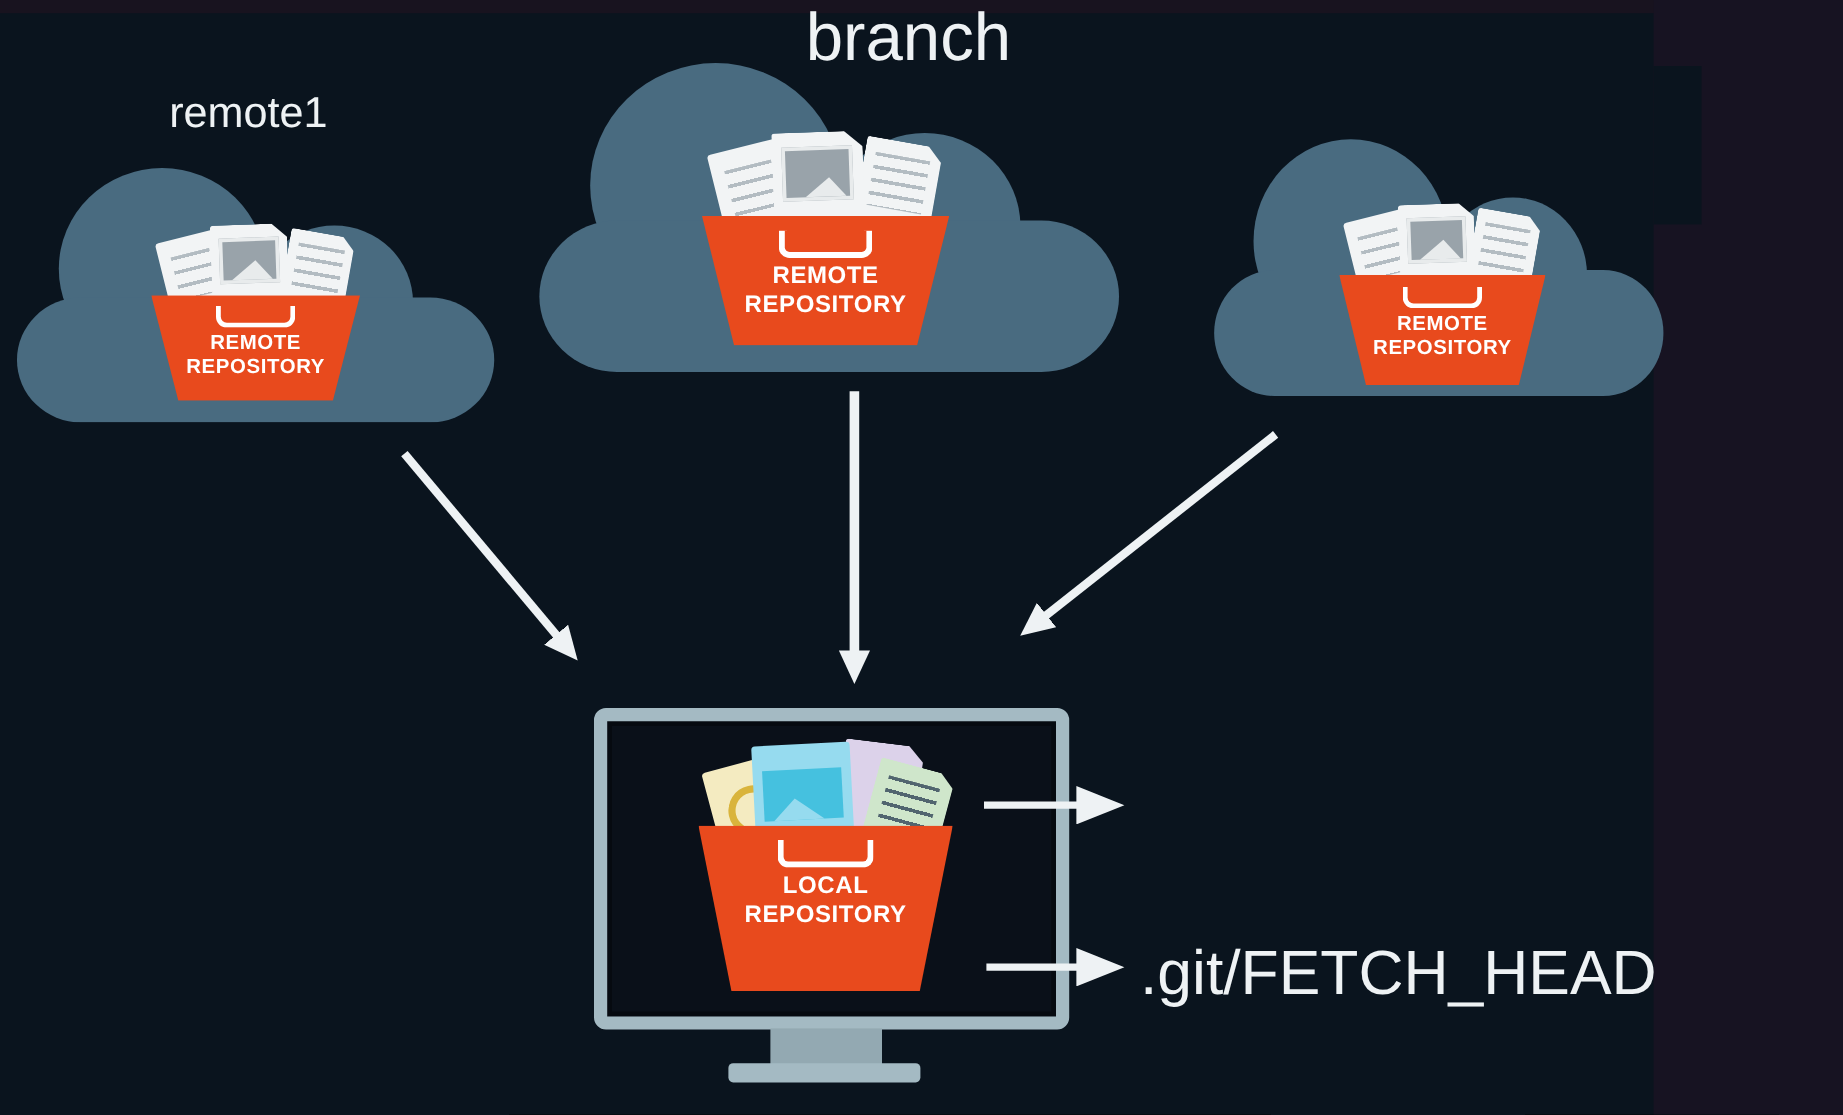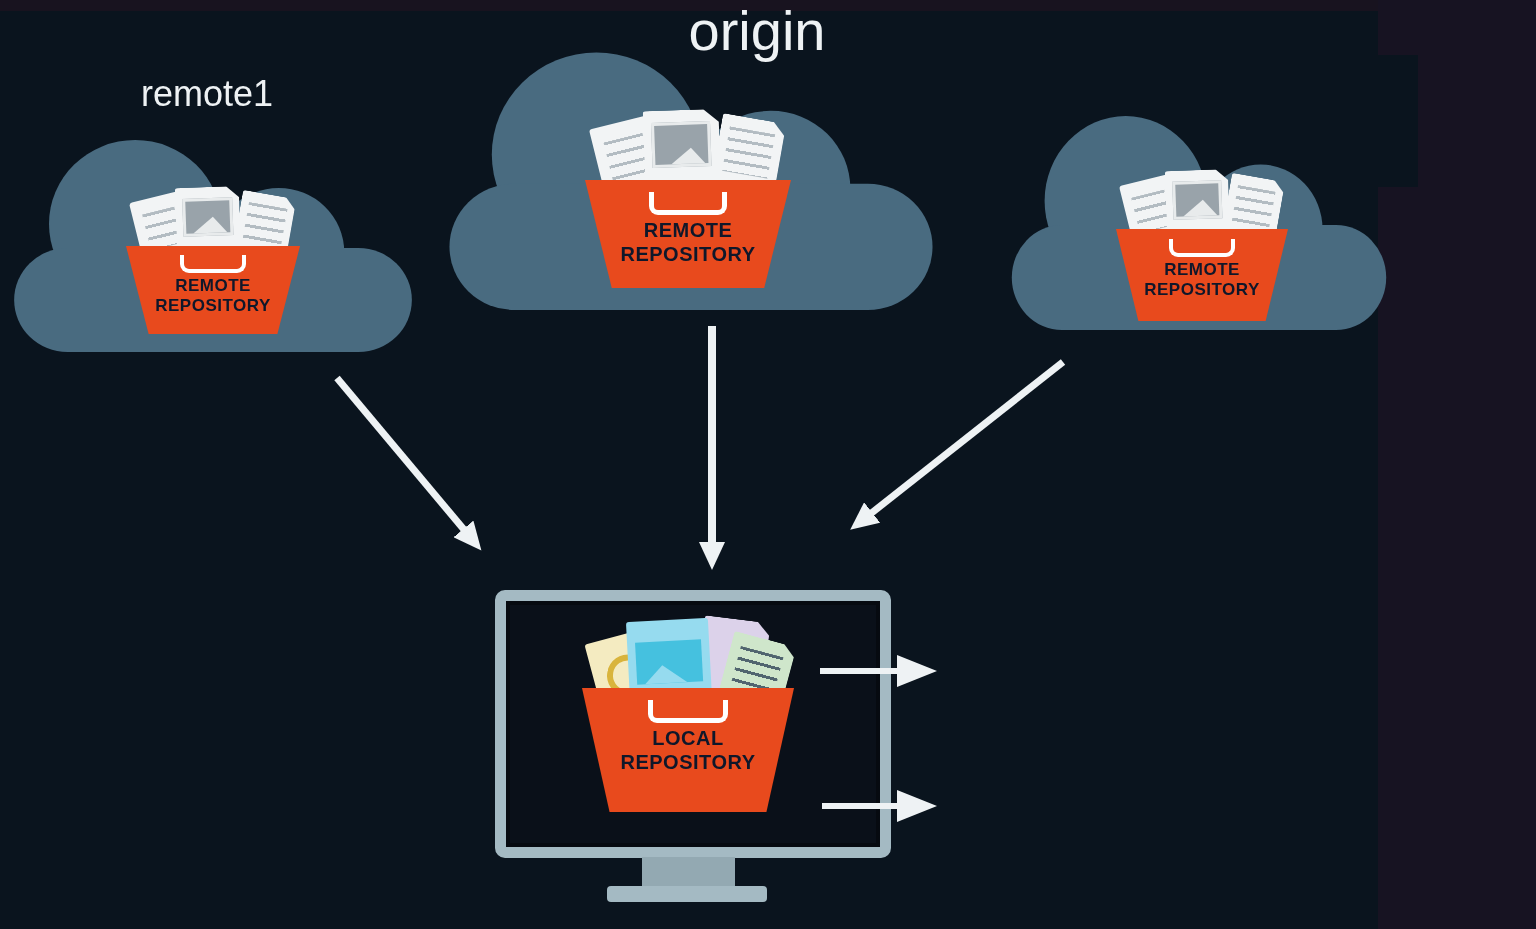--- a/index.html
+++ b/index.html
@@ -59,21 +59,21 @@
     border-bottom:18px solid #96dbef}
   .pl-lav{background:#dcd2ea;left:56%;bottom:0;width:34%;height:110%;transform:rotate(7deg);z-index:2}
   .pl-green{background:#cfe6cb;right:-2%;bottom:-8%;width:33%;height:92%;transform:rotate(15deg);z-index:4}
   .pl-green::after{content:"";position:absolute;inset:20% 16% 24% 16%;
     background:repeating-linear-gradient(to bottom,#51656f 0 3px,transparent 3px 11px)}
 
   .bucket{position:relative;z-index:5;width:100%;background:var(--bucket);
     clip-path:polygon(0 0,100% 0,87% 100%,13% 100%);
     display:flex;flex-direction:column;align-items:center}
   .handle{width:38%;border:4px solid #fff;border-top:none;border-radius:0 0 9px 9px}
-  .bucket-label{white-space:pre-line;text-align:center;color:#0f172a;font-weight:bold;
+  .bucket-label{white-space:pre-line;text-align:center;color:#ffffff;font-weight:bold;
     line-height:1.18;letter-spacing:.5px}
 
   .repo-r1{left:126px;top:204px;width:174px}
   .repo-r1 .papers{height:50px}
   .repo-r1 .bucket{height:88px;margin-top:-8px}
   .repo-r1 .handle{height:18px;margin:9px auto 3px}
   .repo-r1 .bucket-label{font-size:17px}
 
   .repo-r2{left:585px;top:130px;width:206px}
   .repo-r2 .papers{height:58px}
@@ -82,21 +82,21 @@
   .repo-r2 .bucket-label{font-size:20px}
 
   .repo-r3{left:1116px;top:187px;width:172px}
   .repo-r3 .papers{height:50px}
   .repo-r3 .bucket{height:92px;margin-top:-8px}
   .repo-r3 .handle{height:18px;margin:10px auto 3px}
   .repo-r3 .bucket-label{font-size:17px}
 
   .repo-local{left:582px;top:626px;width:212px}
   .repo-local .papers{height:72px}
-  .repo-local .bucket{height:124px;margin-top:-10px}
+  .repo-local .bucket{height:138px;margin-top:-10px}
   .repo-local .handle{height:23px;margin:12px auto 4px;border-width:5px}
   .repo-local .bucket-label{font-size:20px}
 
   
   .monitor{position:absolute;left:495px;top:590px;width:396px;height:268px;
     border:11px solid var(--frame);border-radius:10px;background:var(--screen);
     box-shadow:inset 0 0 0 4px rgba(0,0,0,.35)}
   .monitor-neck{position:absolute;left:642px;top:857px;width:93px;height:31px;background:var(--frame-dark)}
   .monitor-base{position:absolute;left:607px;top:886px;width:160px;height:16px;border-radius:4px;background:var(--frame)}
 
@@ -139,21 +139,21 @@
         </div>
       <div class="paper pw pw-right fold"></div>
     </div>
     <div class="bucket">
       <div class="handle"></div>
       <div class="bucket-label">REMOTE
 REPOSITORY</div>
     </div>
   </div>
 
-  <div class="node-label lbl-origin">origin</div>
+  <div class="node-label lbl-origin">branch</div>
   <svg class="cloud-svg cloud-2">
       <use href="#cloud-shape"></use>
     </svg>
   <div class="repo repo-r2">
     <div class="papers">
       <div class="paper pw pw-left"></div>
       <div class="paper pw pw-mid fold">
           <span class="imgbox"></span>
         </div>
       <div class="paper pw pw-right fold"></div>
@@ -212,14 +212,15 @@
         <path d="M0,0 L40,16 L0,32 Z" fill="#eef2f4"></path>
       </marker>
     </defs>
     <line x1="337" y1="378" x2="466" y2="532" stroke-width="7" marker-end="url(#ah)"></line>
     <line x1="712" y1="326" x2="712" y2="546" stroke-width="8" marker-end="url(#ah)"></line>
     <line x1="1063" y1="362" x2="869" y2="515" stroke-width="7" marker-end="url(#ah)"></line>
     <line x1="820" y1="671" x2="900" y2="671" stroke-width="6" marker-end="url(#ahBig)"></line>
     <line x1="822" y1="806" x2="900" y2="806" stroke-width="6" marker-end="url(#ahBig)"></line>
   </svg>
 
+  <div class="ref-label ref-fetch-head">.git/FETCH_HEAD</div>
 
 </div>
 
 </body></html>

